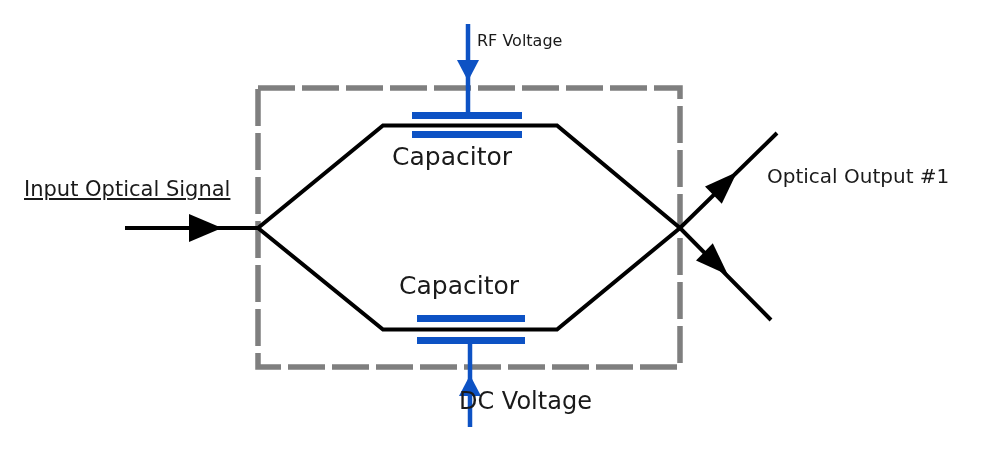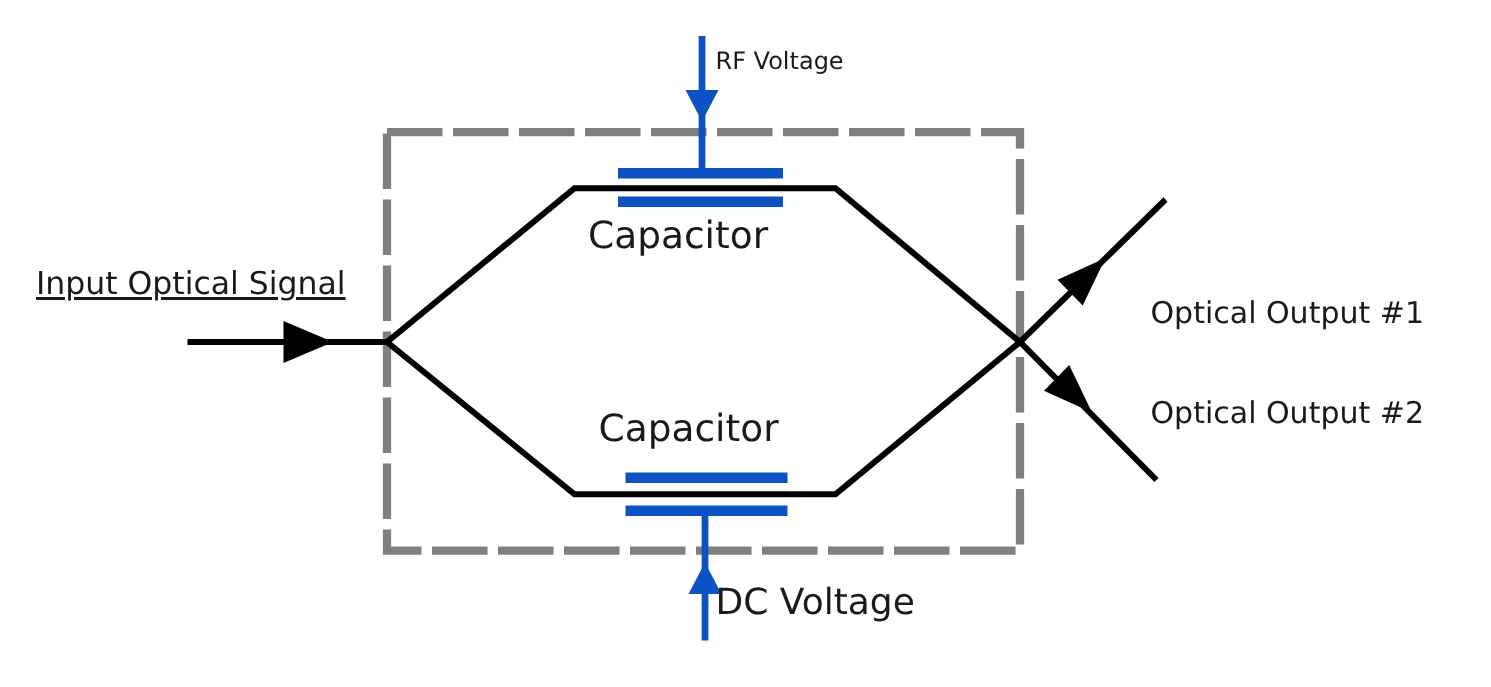--- a/index.html
+++ b/index.html
@@ -53,22 +53,22 @@
   .lbl {
     position: absolute;
     color: var(--text, #1a1a1a);
     line-height: 1;
     white-space: nowrap;
   }
   .lbl-input   { left: 24px;   top: 179px; font-size: 21px; text-decoration: underline; }
   .lbl-rf      { left: 477px; top: 33px;  font-size: 16px; }
   .lbl-cap-top { left: 392px; top: 144px; font-size: 25px; }
   .lbl-cap-bot { left: 399px; top: 273px; font-size: 25px; }
-  .lbl-dc      { left: 477px; top: 389px; font-size: 24px; }
-  .lbl-out1    { left: 767px; top: 166px; font-size: 20px; margin-top: 32px; }
+  .lbl-dc      { left: 459px; top: 389px; font-size: 24px; }
+  .lbl-out1    { left: 767px; top: 166px; font-size: 20px; }
   .lbl-out2    { left: 767px; top: 265px; font-size: 20px; }
 </style>
 </head>
 <body>
 
 <div class="canvas">
 
   <svg width="994" height="458" viewBox="0 0 994 458">
 
     <rect class="dashed-box" x="258" y="88" width="422" height="279"></rect>
@@ -99,14 +99,13 @@
   <div class="lbl lbl-rf">RF Voltage</div>
 
   <div class="lbl lbl-cap-top">Capacitor</div>
 
   <div class="lbl lbl-cap-bot">Capacitor</div>
 
   <div class="lbl lbl-dc">DC Voltage</div>
 
   <div class="lbl lbl-out1">Optical Output #1</div>
 
-  <div class="lbl lbl-out2">Optical Output #2</div>
 </div>
 
 </body></html>

